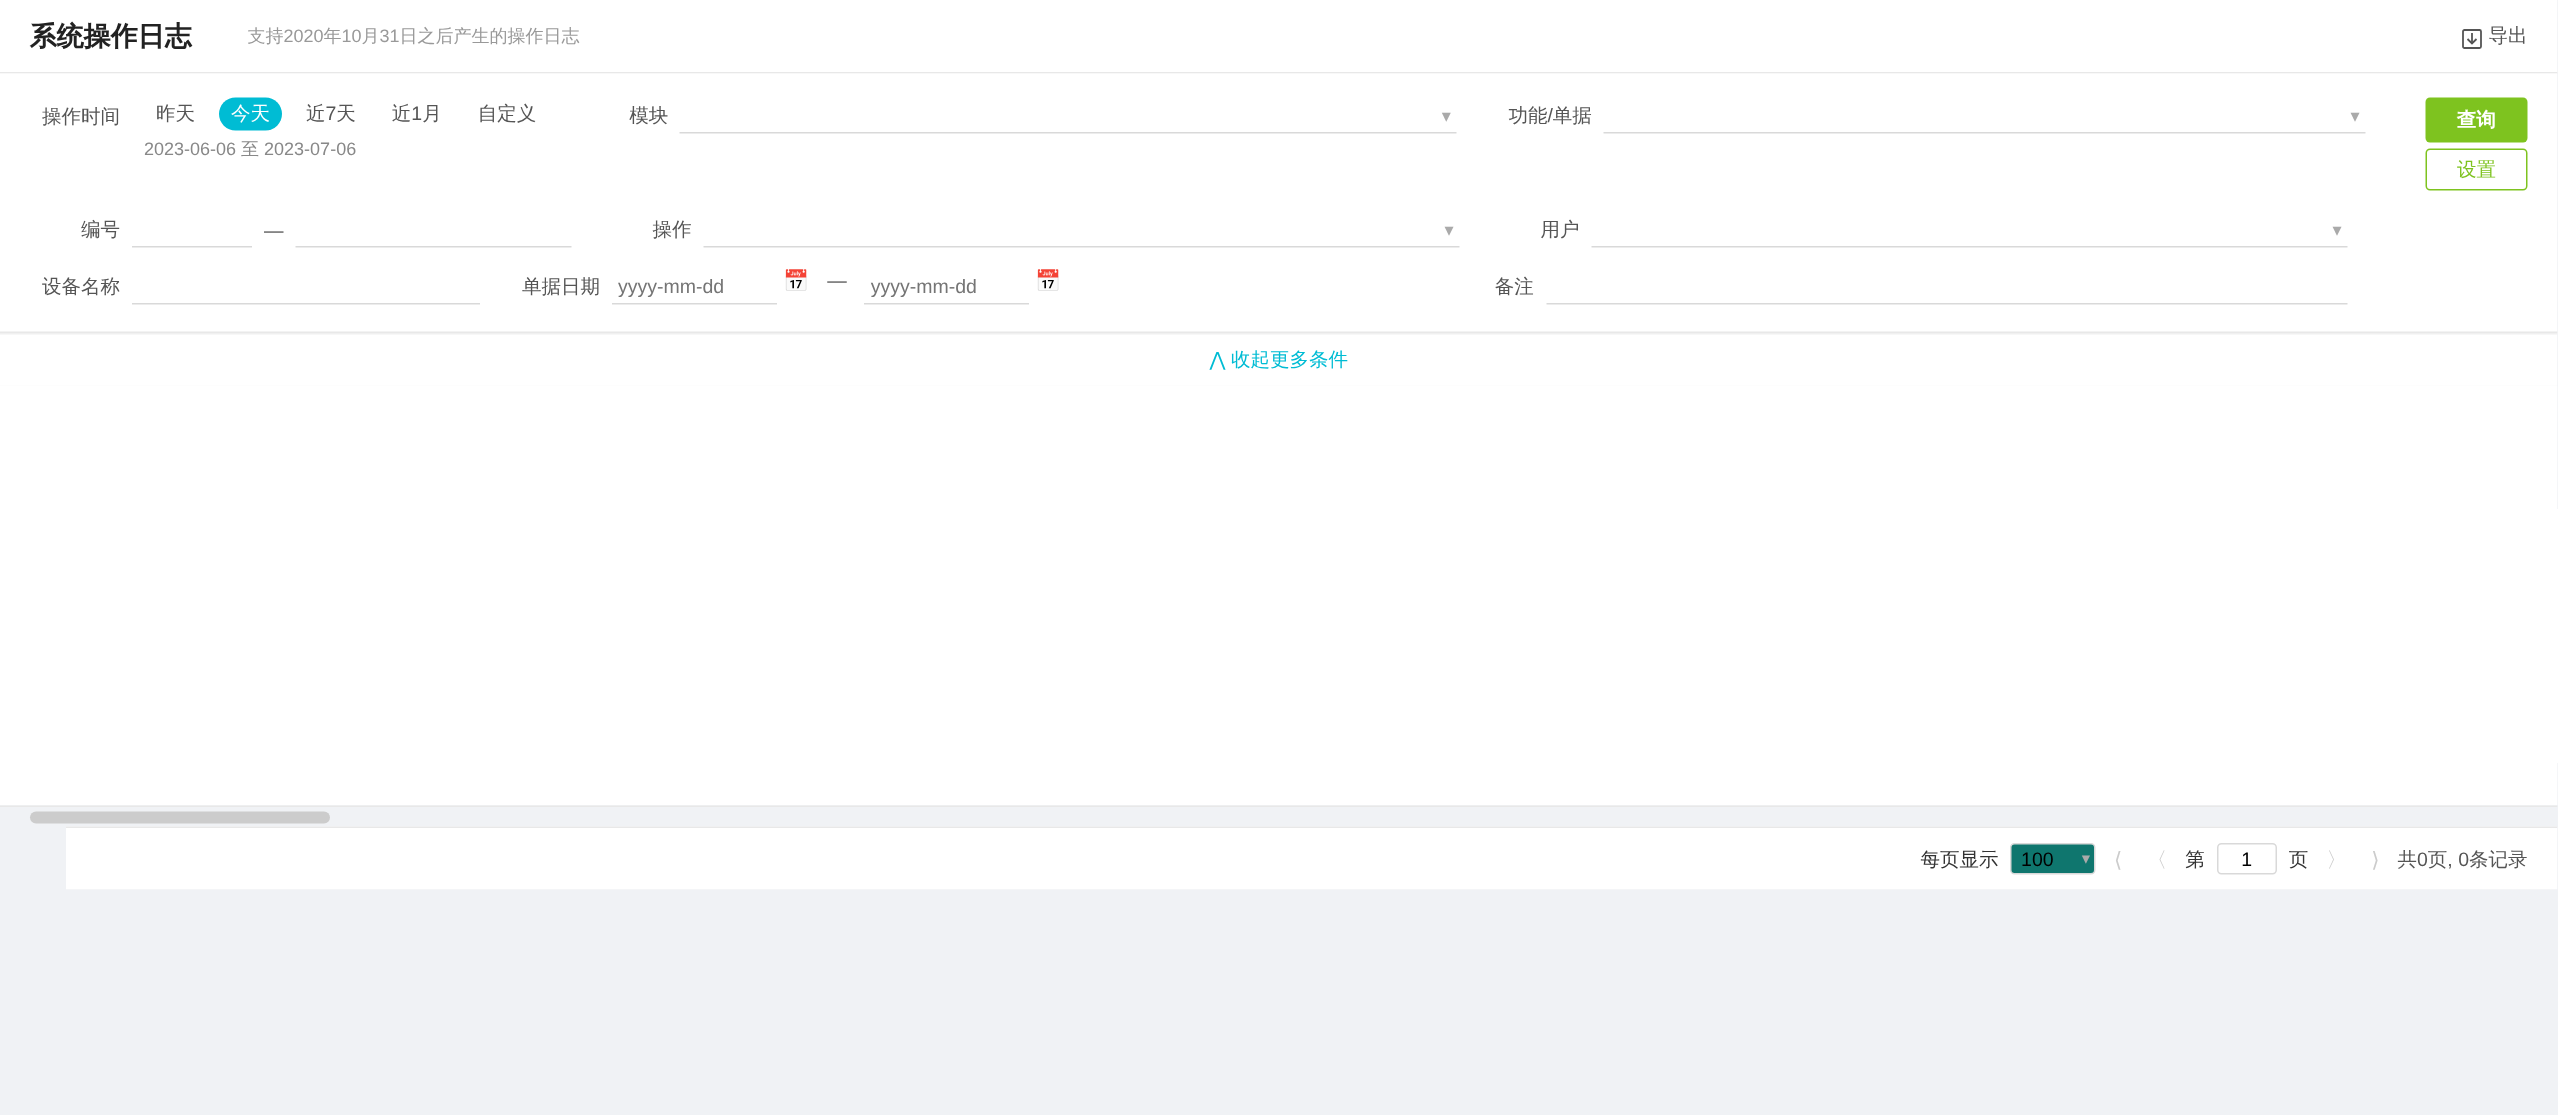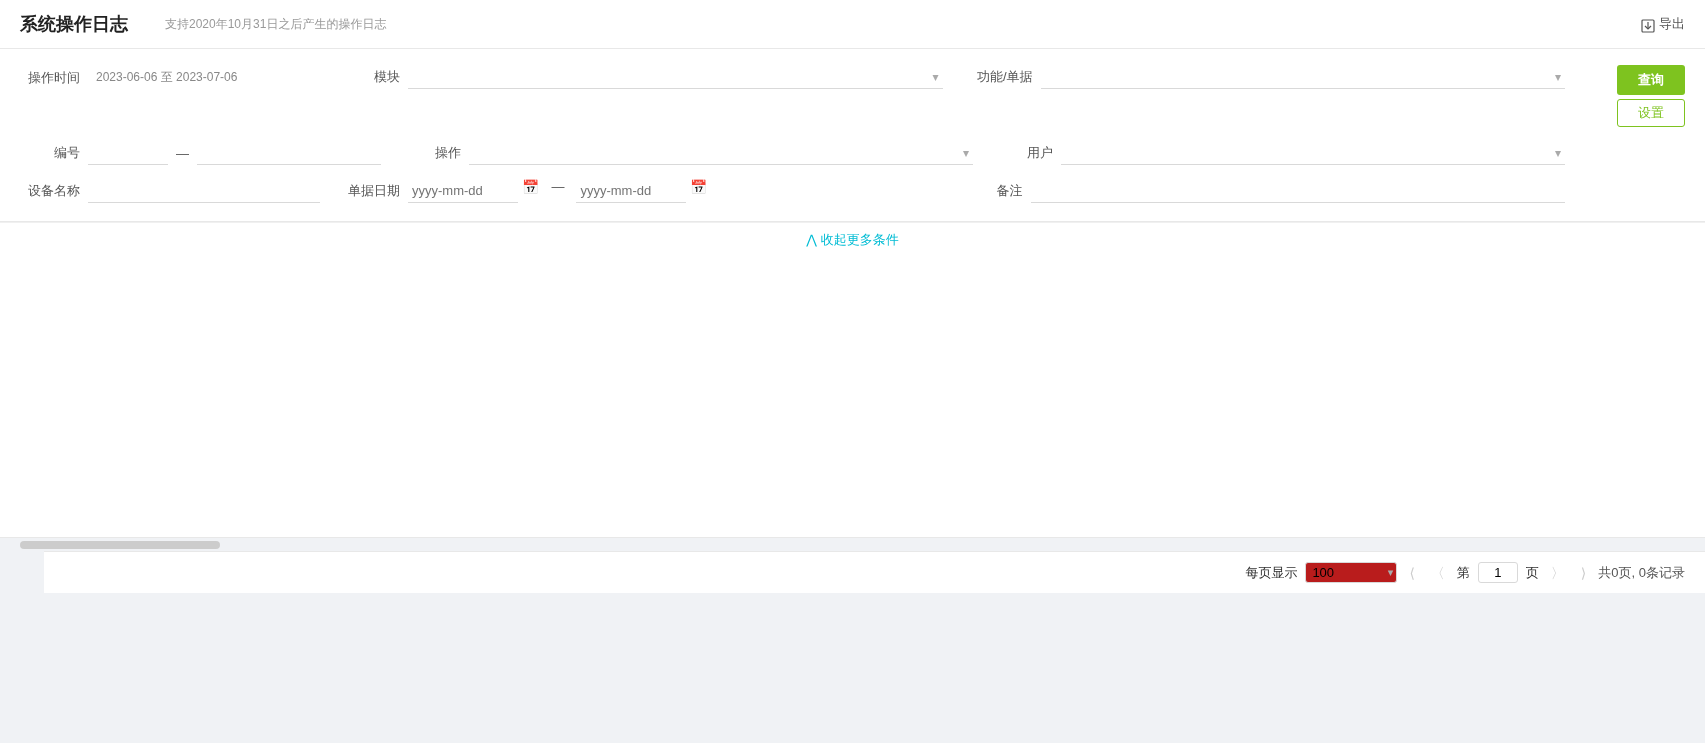--- a/index.html
+++ b/index.html
@@ -104,21 +104,21 @@
 
     .dash-sep {
       margin: 0 8px;
       color: #555;
     }
 
     .action-btns {
       display: flex;
       flex-direction: column;
       gap: 4px;
-      margin-left: 32px;
+      margin-left: 20px;
     }
     .query-btn {
       background: #7ec31f;
       color: #fff;
       border: none;
       padding: 6px 20px;
       border-radius: 3px;
       cursor: pointer;
       font-size: 13px;
       font-weight: bold;
@@ -221,23 +221,23 @@
       font-size: 13px;
       border-top: 1px solid #e8e8e8;
       margin-left: 44px;
     }
     .page-size-select {
       border: 1px solid #d9d9d9;
       border-radius: 3px;
       padding: 2px 20px 2px 6px;
       font-size: 13px;
       appearance: none;
-      background: #b91c1c;
-      cursor: pointer;
-      width: 92px;
+      background: #0f766e;
+      cursor: pointer;
+      width: 57px;
     }
     .page-size-wrapper {
       position: relative;
       display: inline-flex;
       align-items: center;
     }
     .page-size-chevron {
       position: absolute;
       right: 4px;
       color: #aaa;
@@ -295,20 +295,27 @@
   </button>
 </div>
 
 <div class="filter-area">
 
   <div style="display:flex; align-items:flex-start; gap:20px; margin-bottom:14px;">
 
     <div style="display:flex; align-items:flex-start; gap:8px; min-width:300px;">
       <span class="field-label" style="margin-top:4px;">操作时间</span>
       <div>
+        <div class="date-shortcuts">
+          <button class="date-btn">昨天</button>
+          <button class="date-btn active">今天</button>
+          <button class="date-btn">近7天</button>
+          <button class="date-btn">近1月</button>
+          <button class="date-btn">自定义</button>
+        </div>
         <div class="date-range-text">2023-06-06 至 2023-07-06</div>
       </div>
     </div>
 
     <div style="display:flex; align-items:center; flex:1; min-width:180px;">
       <span class="field-label">模块</span>
       <div class="select-wrapper">
         <input type="text" class="select-input" value="" style="">
         <span class="chevron-icon">▾</span>
       </div>

